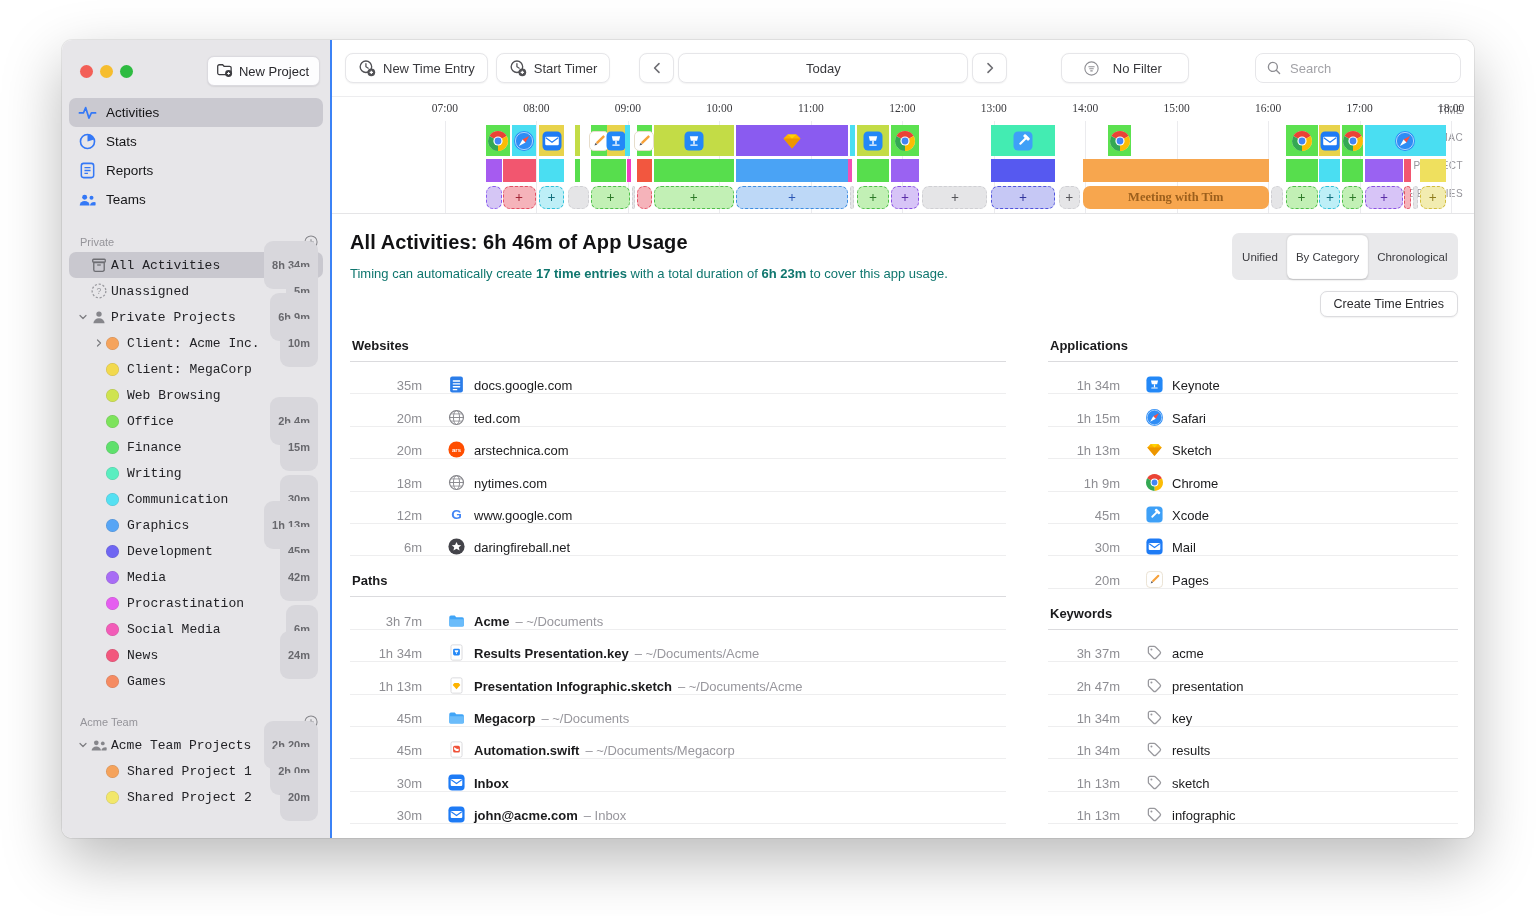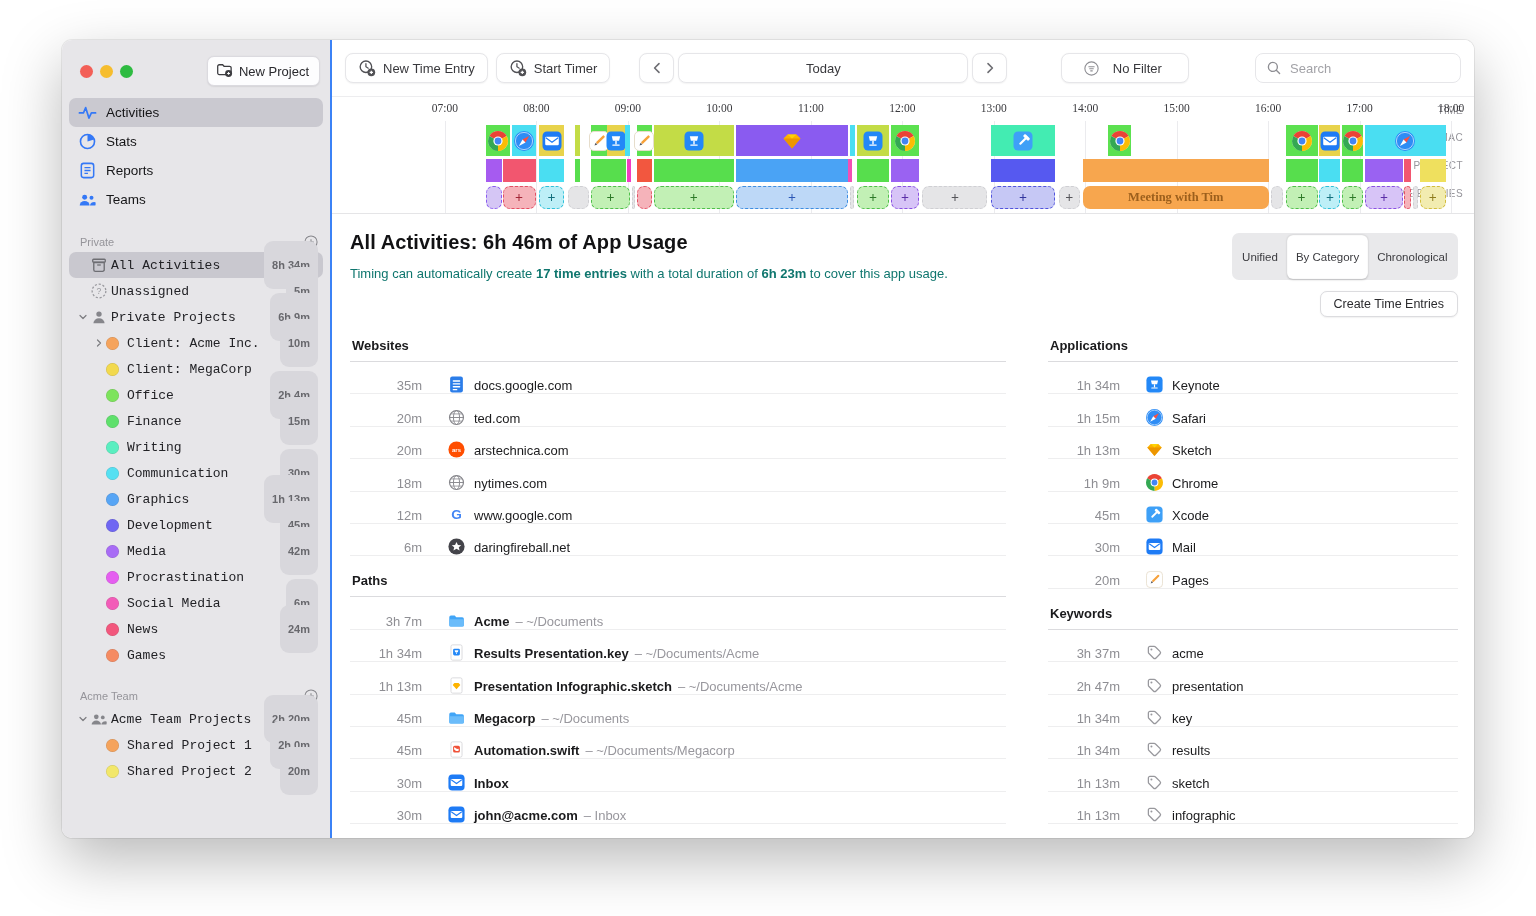--- a/index.html
+++ b/index.html
@@ -197,20 +197,27 @@
         <div class="sb-row" style="margin-left:16px">
           <span class="chev"></span>
           <span class="ic">
             <span class="dot" style="background:#f2d94e"></span>
           </span>
           <span class="lbl">Client: MegaCorp</span>
         </div>
         <div class="sb-row" style="margin-left:16px">
           <span class="chev"></span>
           <span class="ic">
+            <span class="dot" style="background:#cfe350"></span>
+          </span>
+          <span class="lbl">Web Browsing</span>
+        </div>
+        <div class="sb-row" style="margin-left:16px">
+          <span class="chev"></span>
+          <span class="ic">
             <span class="dot" style="background:#7de35c"></span>
           </span>
           <span class="lbl">Office</span>
           <span class="badge">2h 4m</span>
         </div>
         <div class="sb-row" style="margin-left:16px">
           <span class="chev"></span>
           <span class="ic">
             <span class="dot" style="background:#5fe06c"></span>
           </span>

